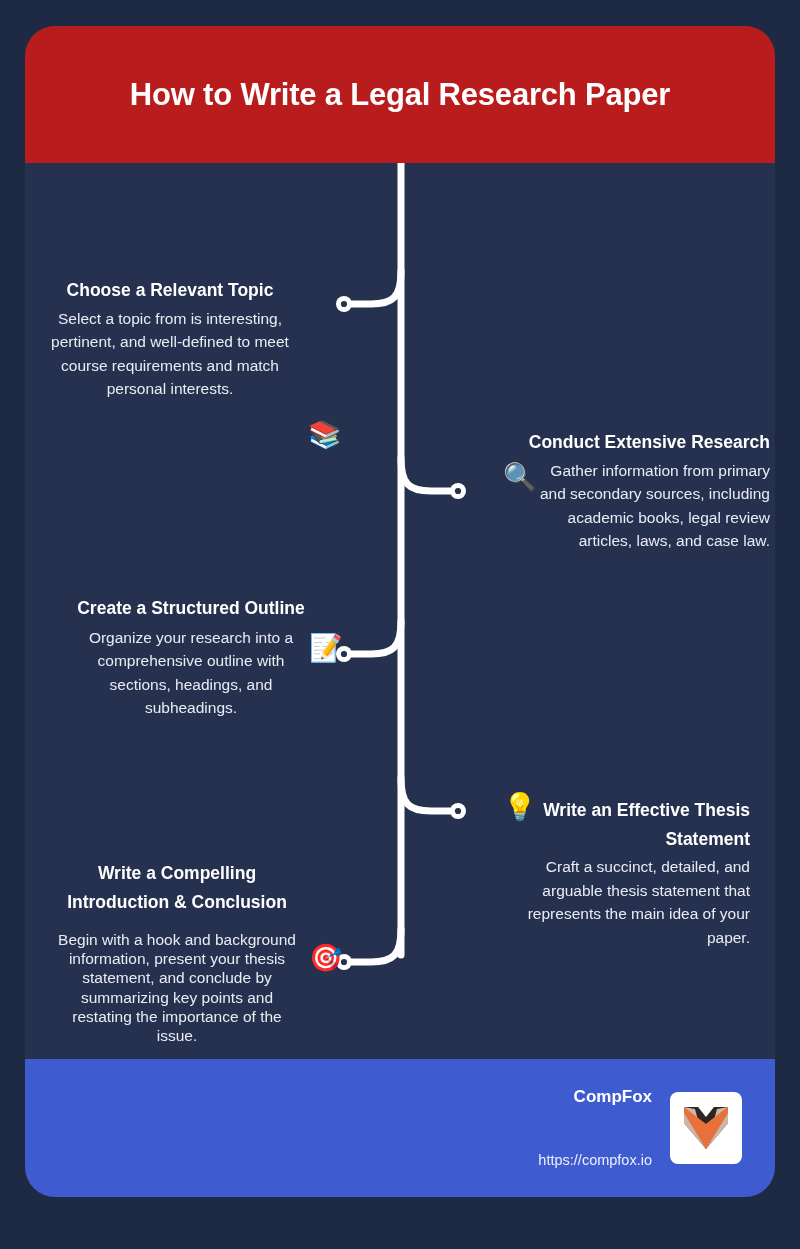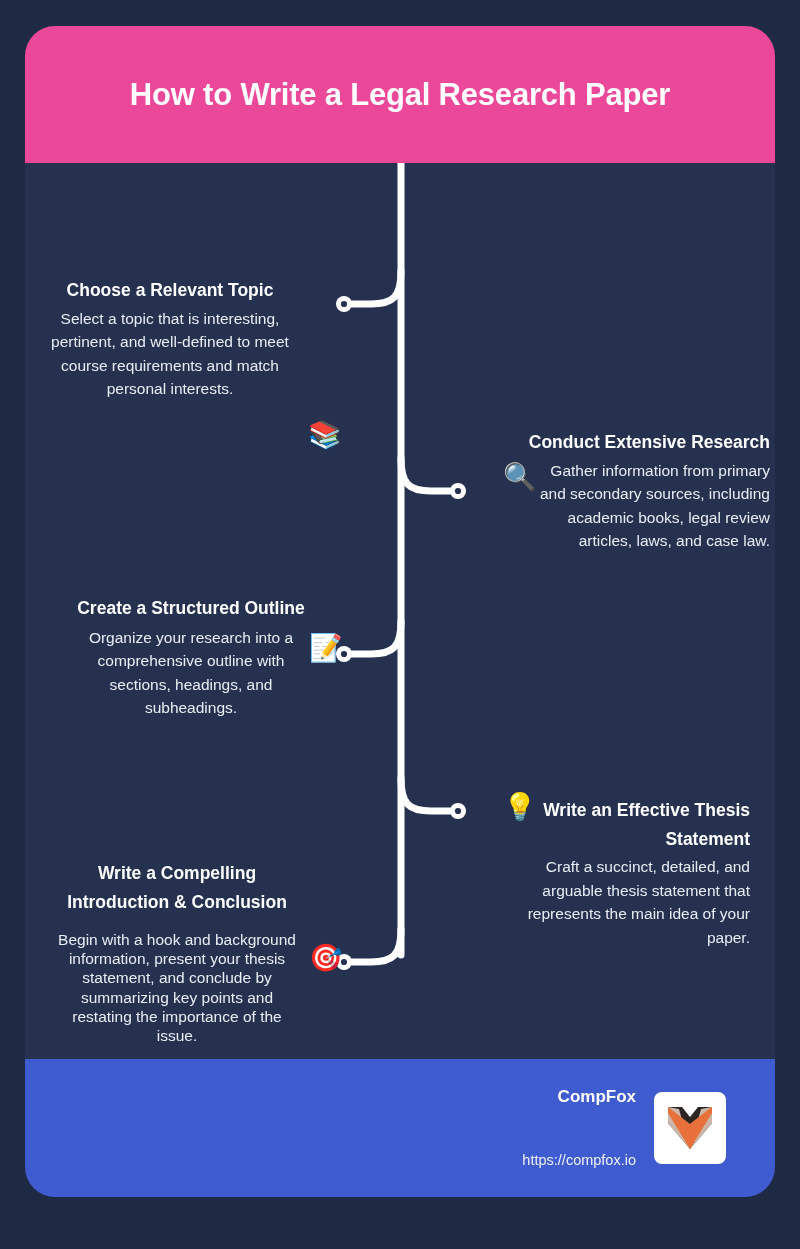--- a/index.html
+++ b/index.html
@@ -17,21 +17,21 @@
     width: 750px; height: 1171px;
     background: #25314f;
     border-radius: 30px;
     overflow: hidden;
   }
 
   
   .header {
     position: absolute; left: 0; top: 0;
     width: 750px; height: 137px;
-    background: #ec4899;
+    background: #b91c1c;
     display: flex; align-items: center; justify-content: center;
   }
   .header-title {
     color: #ffffff;
     font-size: 31px;
     font-weight: bold;
     letter-spacing: -0.2px;
     text-align: center;
   }
 
@@ -92,21 +92,21 @@
   #step-5 { left: 27px;  top: 696px; }
   #step-5 .step-desc { padding-top: 14px; line-height: 1.24; }
   #icon-5 { left: 285px; top: 779px; }
 
   
   .footer {
     position: absolute; left: 0; top: 1033px;
     width: 750px; height: 138px;
     background: #3f5bd0;
     display: flex; align-items: center; justify-content: flex-end;
-    padding-right: 49px;
+    padding-right: 33px;
   }
   .footer-text { text-align: right; margin-right: 18px; }
   .footer-brand {
     color: #ffffff; font-size: 17px; font-weight: bold;
     line-height: 1.5;
   }
   .footer-url {
     color: #eef1f9; font-size: 14.5px; line-height: 1.5; margin-top: 41px;
   }
   .footer-logo {
@@ -152,21 +152,21 @@
           <circle cx="319" cy="491" r="3.1" fill="#25314f"></circle>
           <circle cx="433" cy="648" r="8" fill="#ffffff"></circle>
           <circle cx="433" cy="648" r="3.1" fill="#25314f"></circle>
           <circle cx="319" cy="799" r="8" fill="#ffffff"></circle>
           <circle cx="319" cy="799" r="3.1" fill="#25314f"></circle>
         </g>
       </svg>
 
       <div class="step step-left" id="step-1">
         <div class="step-title">Choose a Relevant Topic</div>
-        <div class="step-desc">Select a topic that is interesting, pertinent, and well-defined to meet course requirements and match personal interests.</div>
+        <div class="step-desc">Select a topic from is interesting, pertinent, and well-defined to meet course requirements and match personal interests.</div>
       </div>
       <div class="step-icon" id="icon-1">📚</div>
 
       <div class="step step-right" id="step-2">
         <div class="step-title">Conduct Extensive Research</div>
         <div class="step-desc">Gather information from primary and secondary sources, including academic books, legal review articles, laws, and case law.</div>
       </div>
       <div class="step-icon" id="icon-2">🔍</div>
 
       <div class="step step-left" id="step-3">

